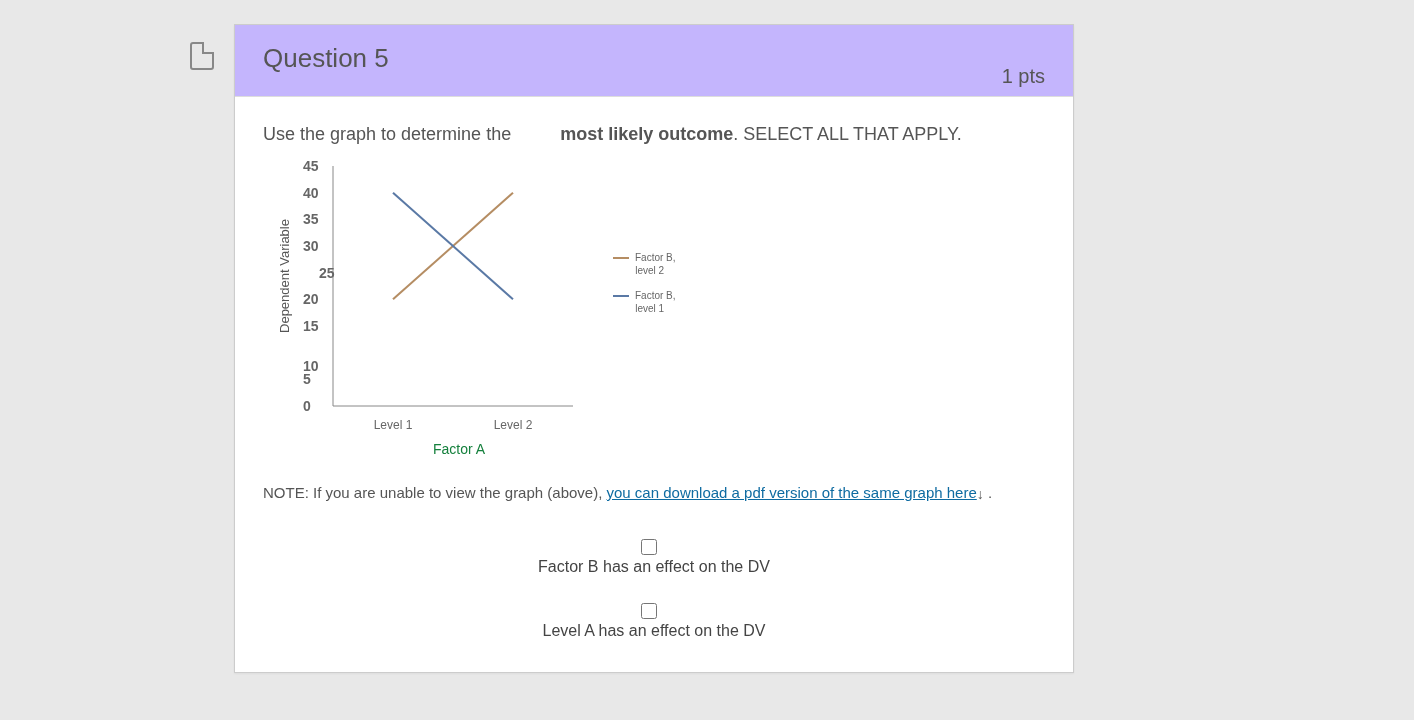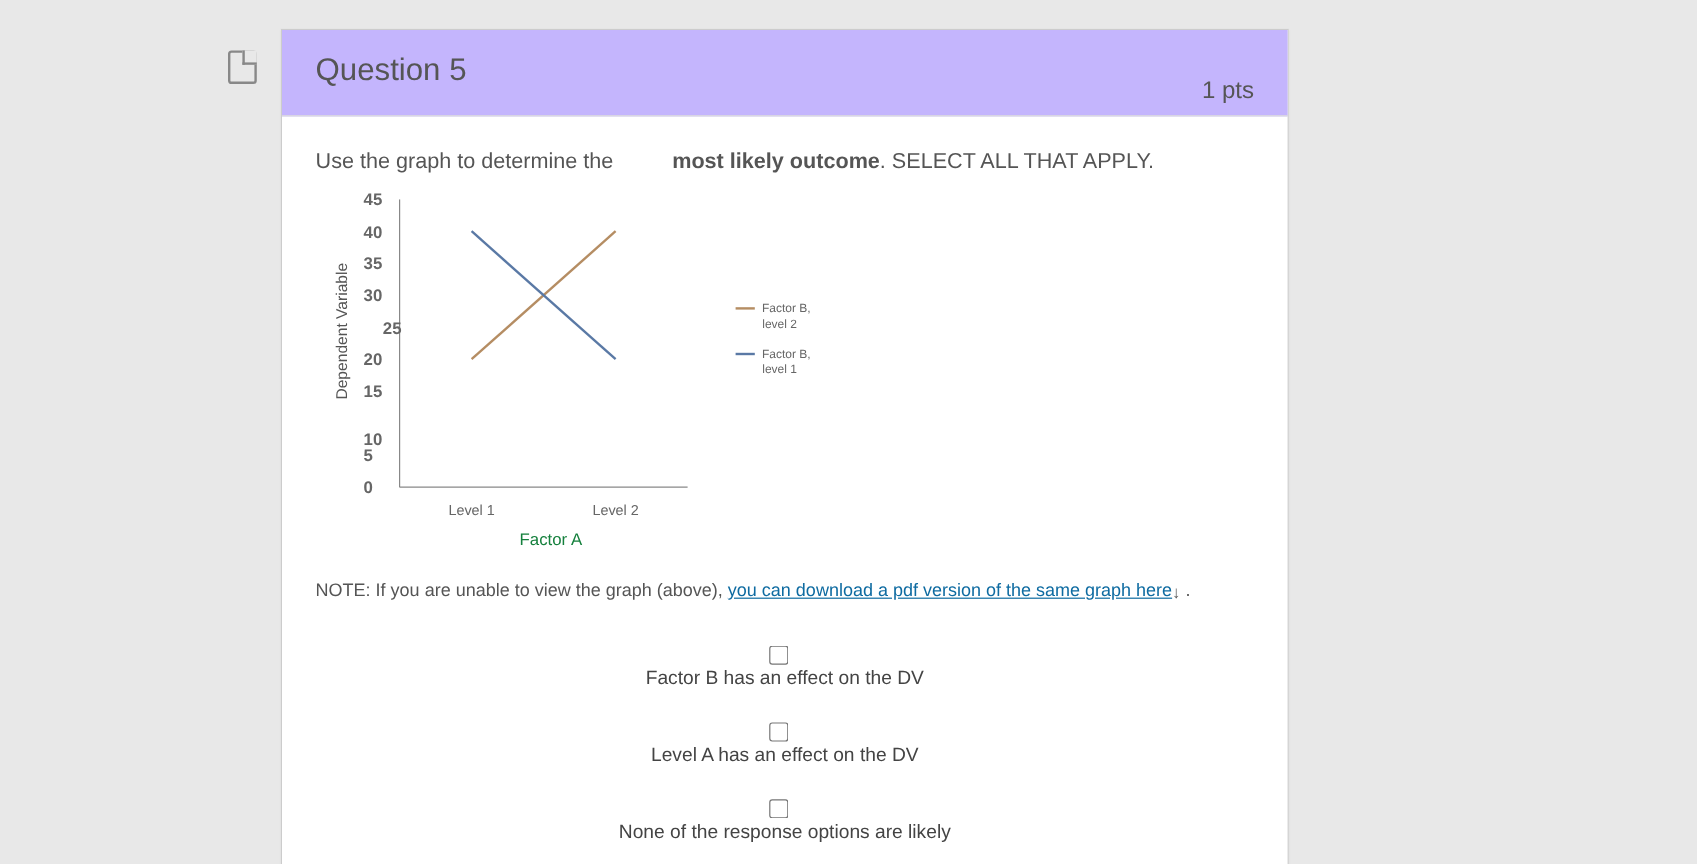--- a/index.html
+++ b/index.html
@@ -210,21 +210,17 @@
 
       <div id="options-container">
           <label class="option-row">
             <input type="checkbox" style="">
             <span>Factor B has an effect on the DV</span>
           </label>
           <label class="option-row">
             <input type="checkbox" style="">
             <span>Level A has an effect on the DV</span>
           </label>
-          <label class="option-row">
-            <input type="checkbox" style="">
-            <span>None of the response options are likely</span>
-          </label>
         </div>
 
     </div>
   </div>
 </div>
 
 </body></html>

